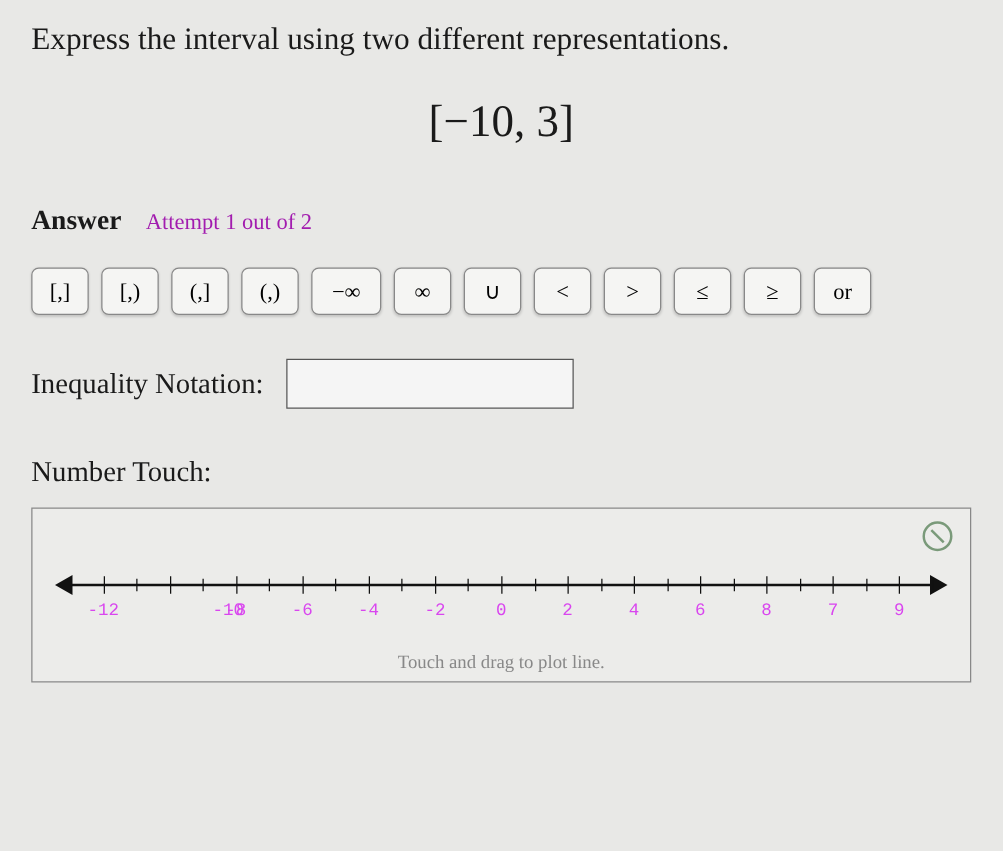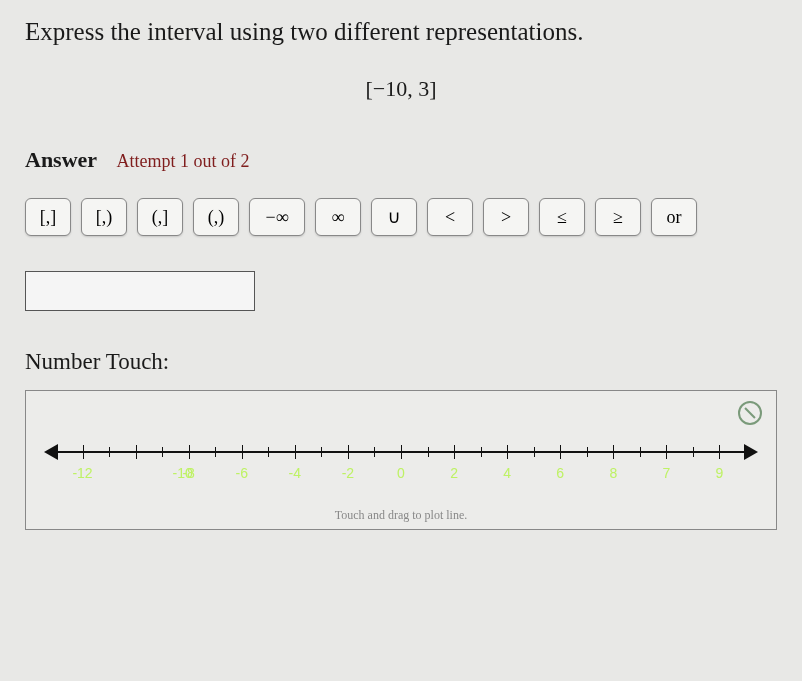--- a/index.html
+++ b/index.html
@@ -10,37 +10,37 @@
       font-family: Georgia, 'Times New Roman', serif;
       color: #1a1a1a;
       padding: 18px 25px;
       overflow: hidden;
     }
     .prompt {
       font-size: 25px;
       margin-bottom: 30px;
     }
     .interval {
-      font-size: 22px;
+      font-size: 36px;
       text-align: center;
       margin-bottom: 45px;
       font-family: 'Times New Roman', serif;
     }
     .answer-row {
       font-size: 22px;
       margin-bottom: 25px;
     }
     .answer-label {
       font-weight: bold;
       margin-right: 14px;
       font-family: Liberation Serif, serif;
     }
     .attempt {
       font-size: 18px;
-      color: #7f1d1d;
+      color: #a21caf;
     }
     .symbol-row {
       display: flex;
       gap: 10px;
       margin-bottom: 35px;
       flex-wrap: nowrap;
     }
     .sym-btn {
       border: 1px solid #888;
       border-radius: 6px;
@@ -130,31 +130,31 @@
       width: 1px;
       background: #111;
       top: -6px;
     }
     .tick.major { height: 14px; }
     .tick.minor { height: 10px; top: -4px; }
     .tick-label {
       position: absolute;
       top: 14px;
       font-size: 14px;
-      font-family: Liberation Sans, sans-serif;
-      color: #bef264;
+      font-family: Liberation Mono, monospace;
+      color: #d946ef;
       transform: translateX(-50%);
       white-space: nowrap;
     }
     .drag-hint {
       position: absolute;
       bottom: 6px;
       width: 100%;
       text-align: center;
-      font-size: 12px;
+      font-size: 15px;
       color: #888;
       font-family: Georgia, serif;
     }
   </style>
 </head>
 <body>
 
 <div class="prompt">Express the interval using two different representations.</div>
 
 <div class="interval">[−10, 3]</div>
@@ -173,20 +173,21 @@
   <button class="sym-btn">∞</button>
   <button class="sym-btn">∪</button>
   <button class="sym-btn">&lt;</button>
   <button class="sym-btn">&gt;</button>
   <button class="sym-btn">≤</button>
   <button class="sym-btn">≥</button>
   <button class="sym-btn">or</button>
 </div>
 
 <div class="ineq-row">
+  <span class="ineq-label">Inequality Notation:</span>
   <input class="ineq-input" type="text" value="" style="">
 </div>
 
 <div class="numline-label">Number Touch:</div>
 
 <div class="numline-box">
   <div class="clear-icon"></div>
   <div class="axis-wrap">
     <div class="axis-line" id="axis-line">
       <div class="arrow left"></div>

